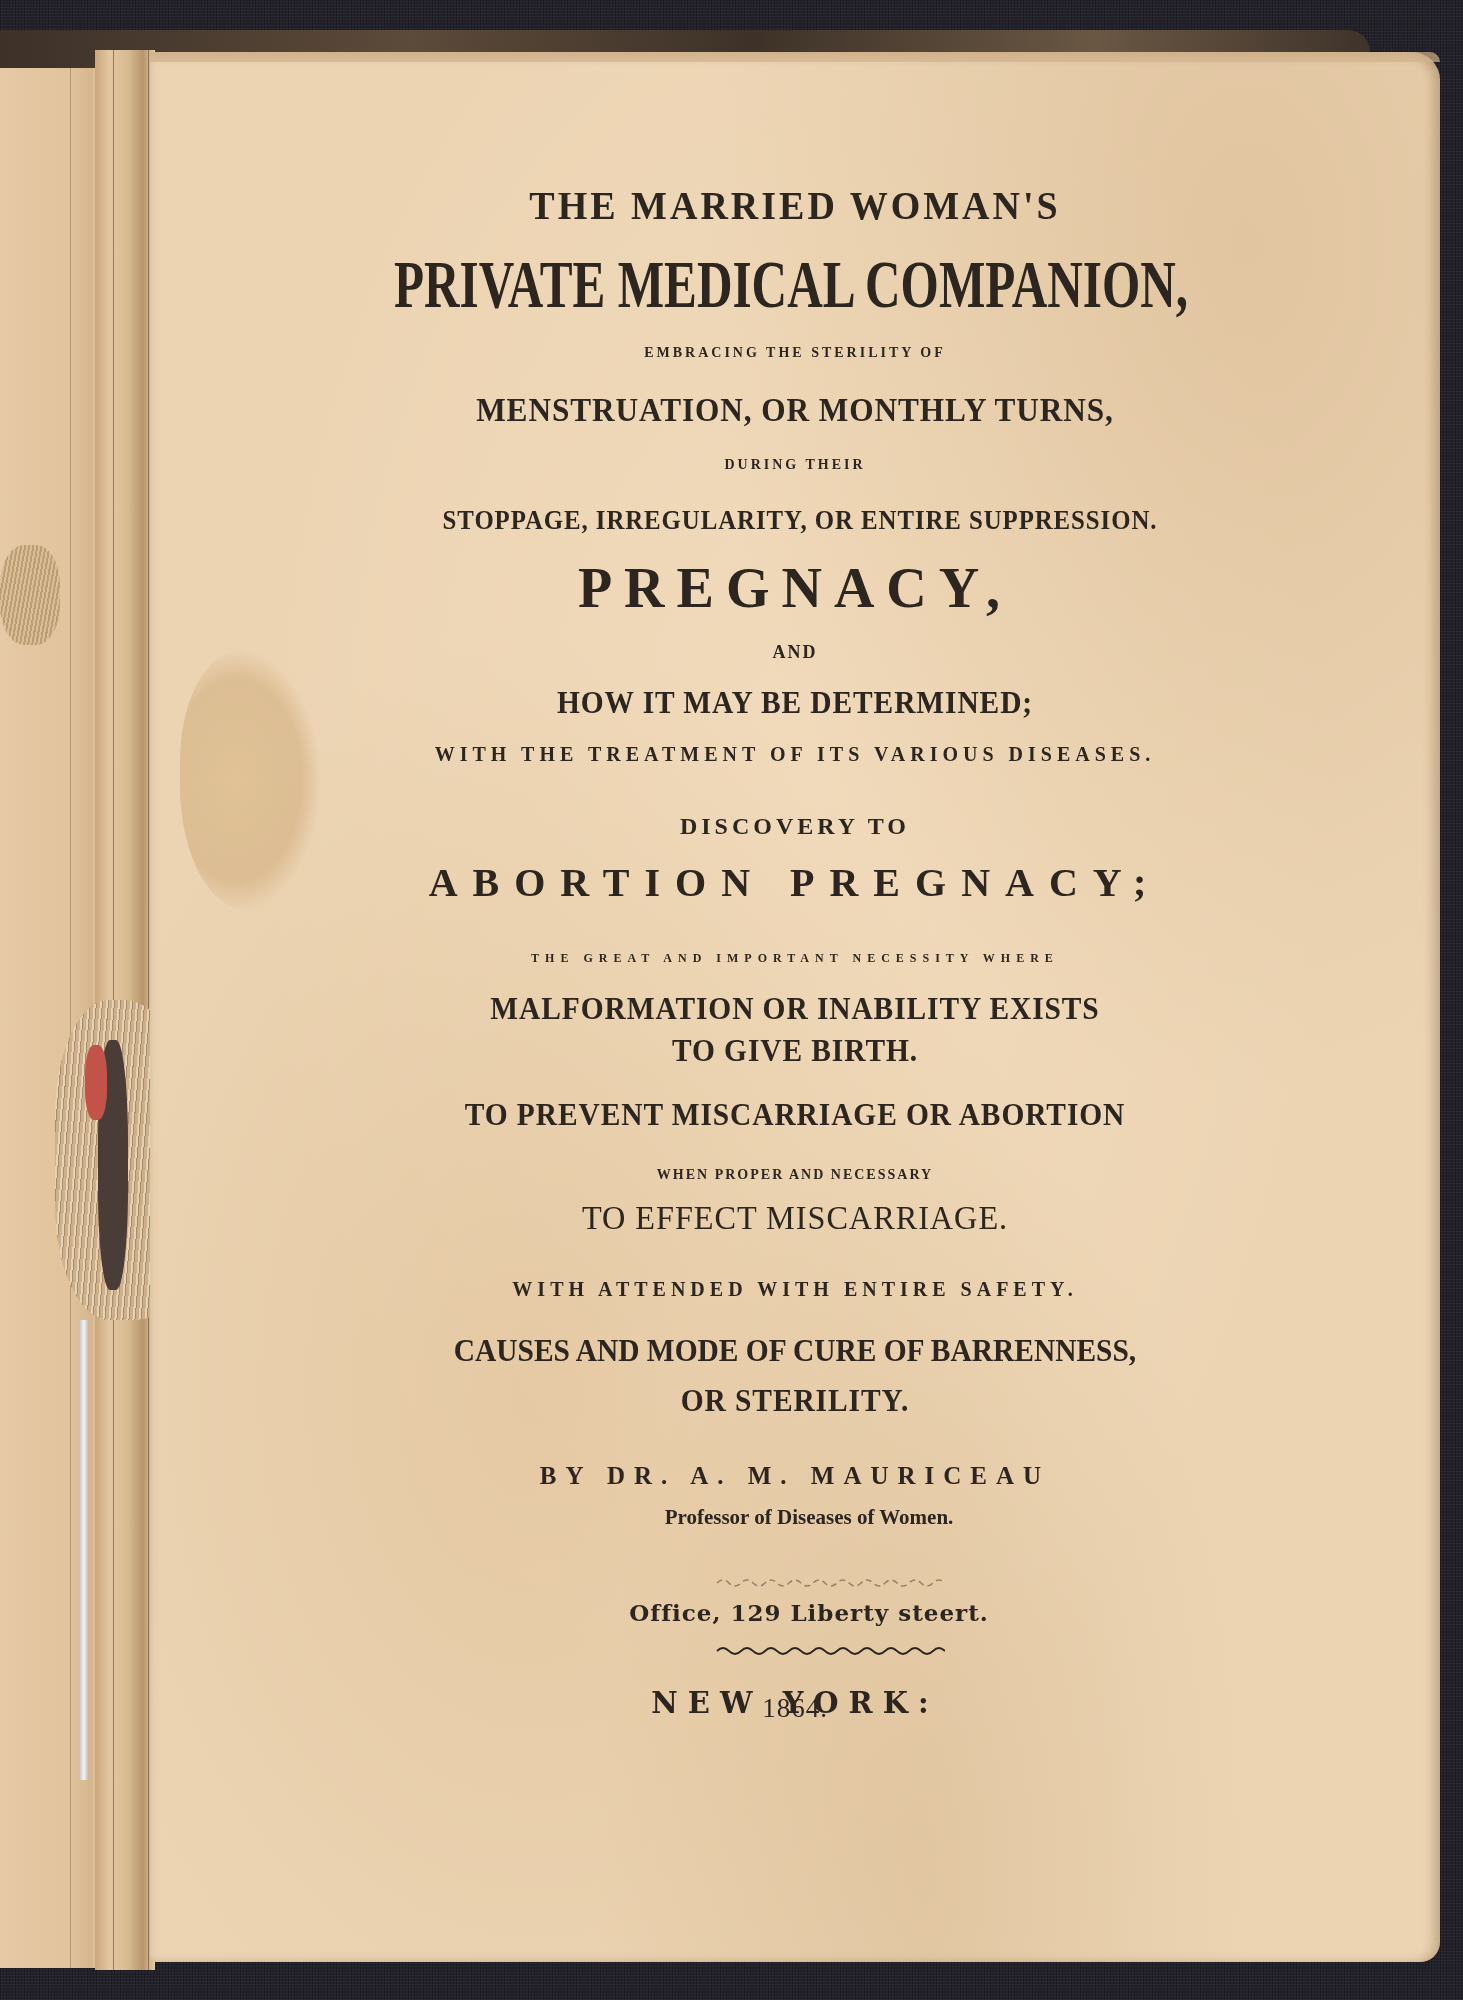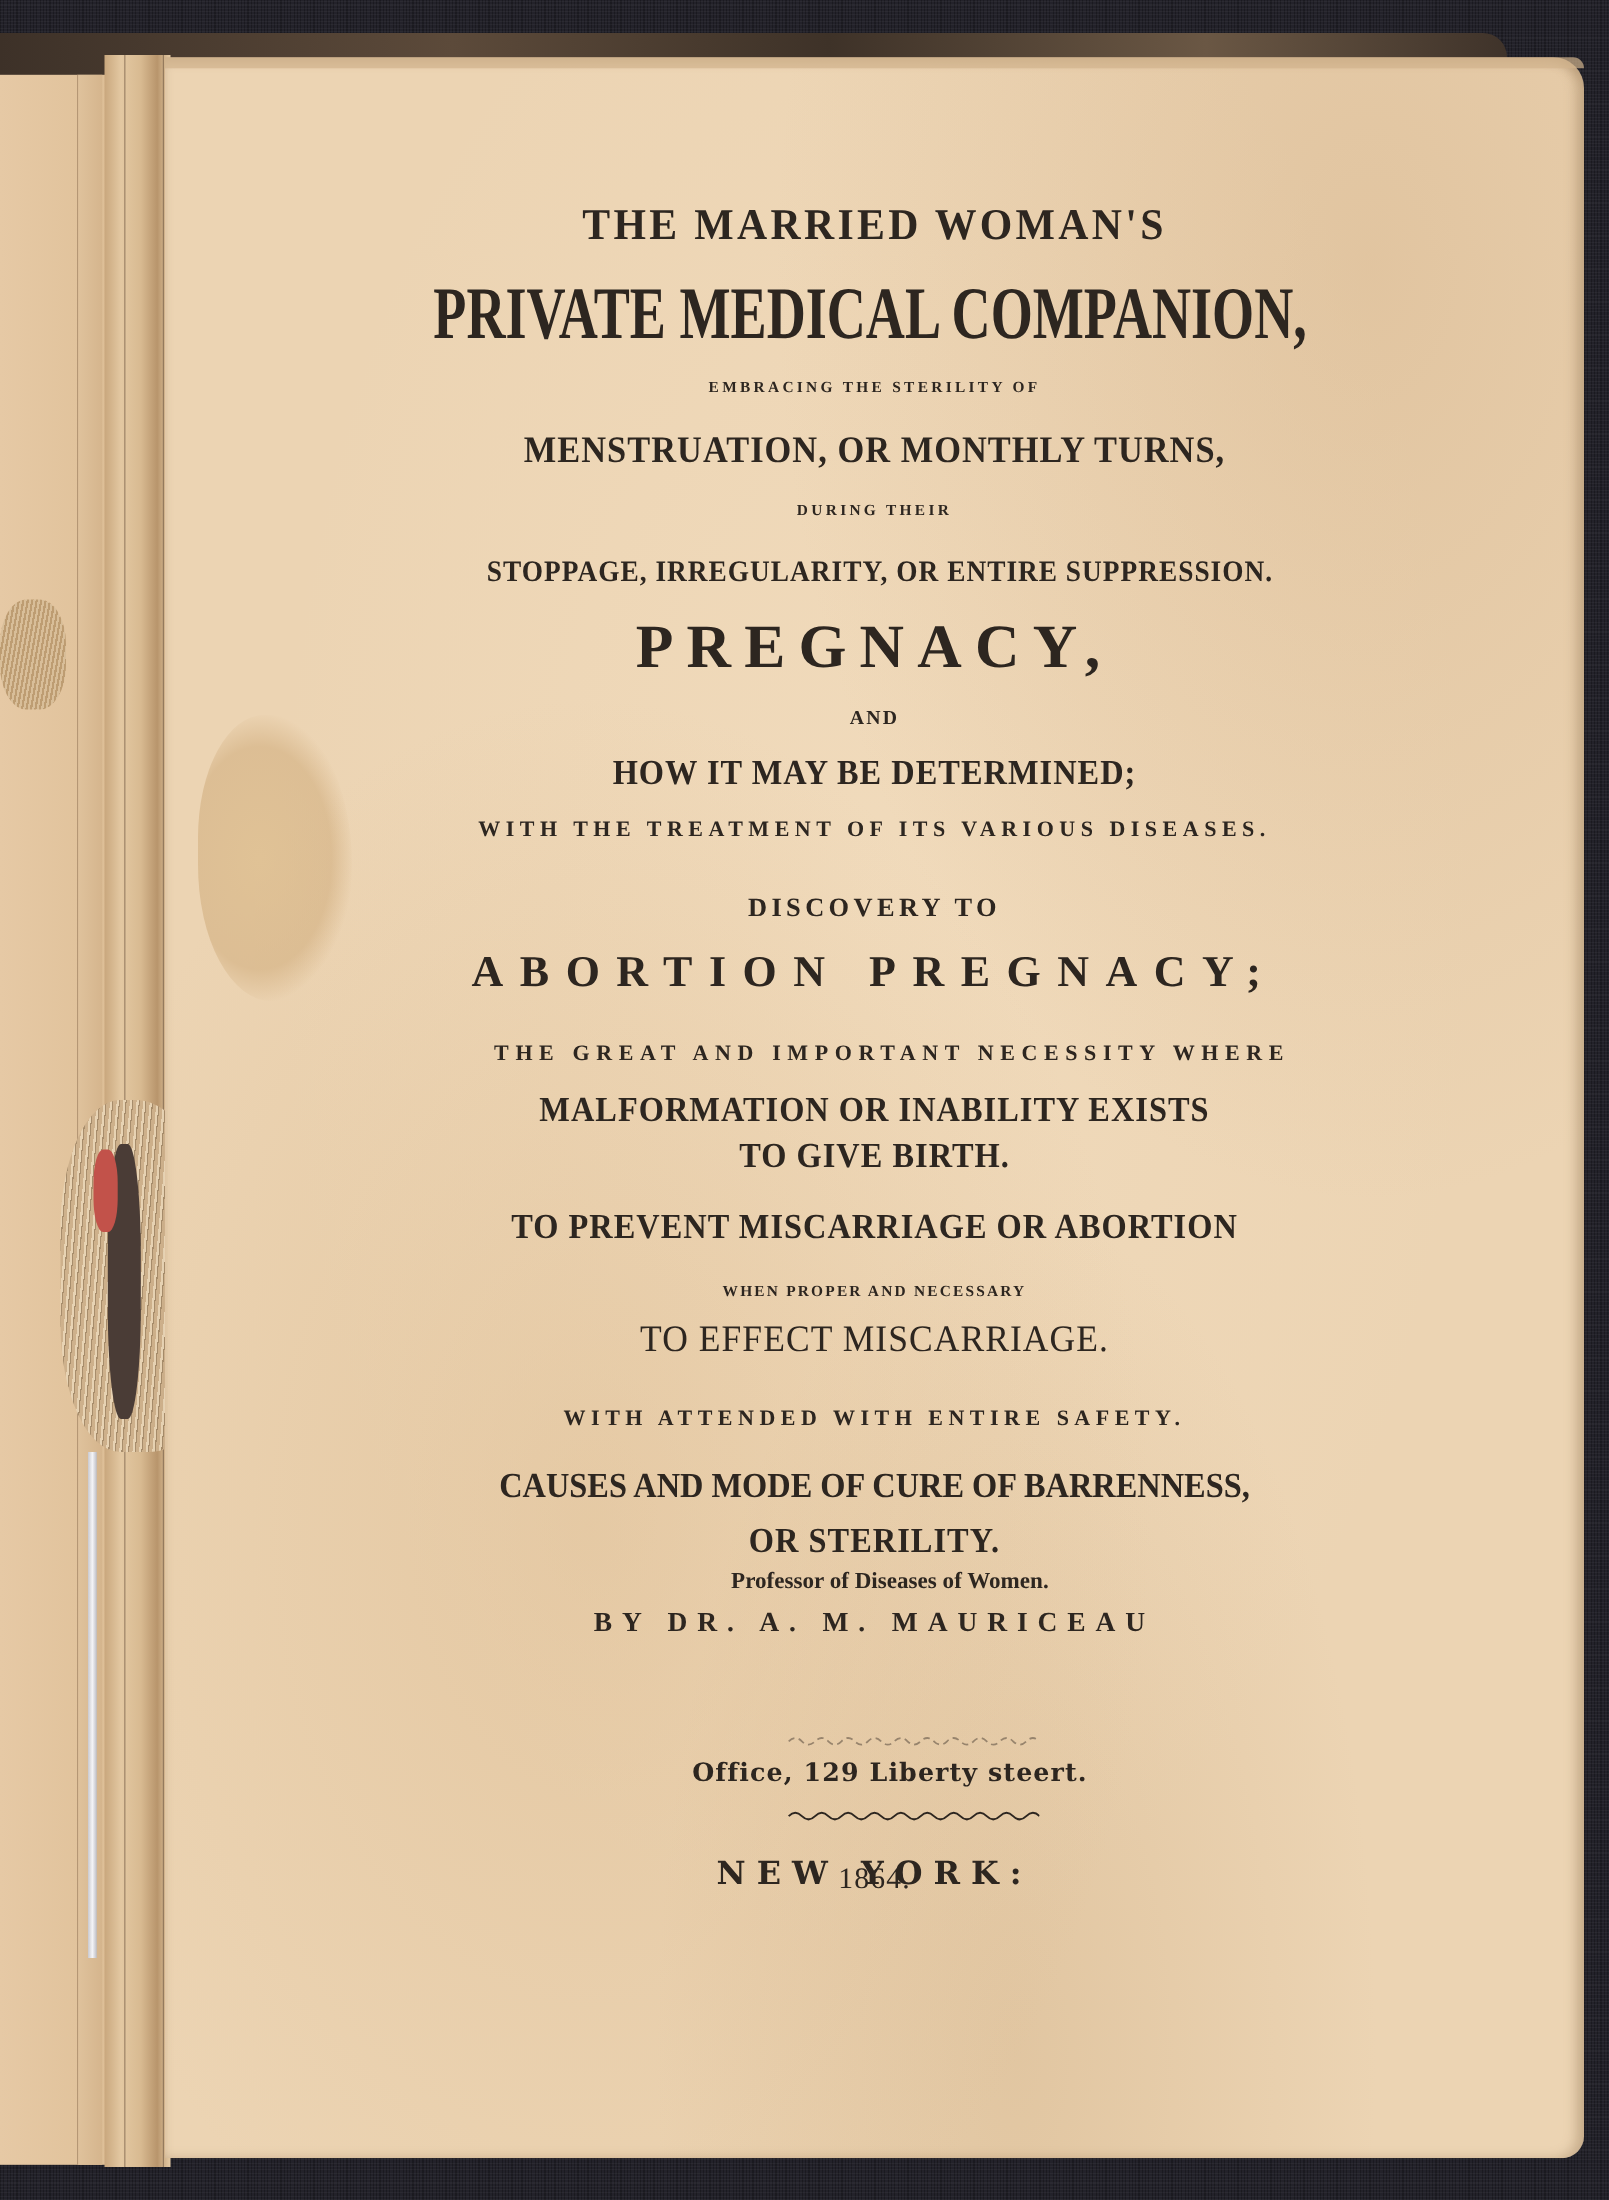--- a/index.html
+++ b/index.html
@@ -63,31 +63,31 @@
   .t3  { top:353px;  font-size:14px; letter-spacing:3px; }
   .t4  { top:410px;  font-size:34px; letter-spacing:1px; transform:translateY(-50%) scaleX(0.92); }
   .t5  { top:465px;  font-size:14px; letter-spacing:3px; }
   .t6  { top:520px;  font-size:27px; letter-spacing:1px; transform:translate(5px,-50%) scaleX(0.92); }
   .t7  { top:588px;  font-size:56px; letter-spacing:12px; }
   .t8  { top:652px;  font-size:18px; letter-spacing:2px; }
   .t9  { top:702px;  font-size:32px; letter-spacing:1px; transform:translateY(-50%) scaleX(0.92); }
   .t10 { top:754px;  font-size:20px; letter-spacing:5px; }
   .t11 { top:826px;  font-size:24px; letter-spacing:4px; }
   .t12 { top:883px;  font-size:40px; letter-spacing:15px; }
-  .t13 { top:958px;  font-size:20px; letter-spacing:6px;padding-left:16px; }
+  .t13 { top:958px;  font-size:12px; letter-spacing:6px; }
   .t14 { top:1008px; font-size:32px; letter-spacing:1px; transform:translateY(-50%) scaleX(0.92); }
   .t15 { top:1050px; font-size:32px; letter-spacing:1px; transform:translateY(-50%) scaleX(0.92); }
   .t16 { top:1114px; font-size:32px; letter-spacing:1px; transform:translateY(-50%) scaleX(0.92); }
   .t17 { top:1175px; font-size:14px; letter-spacing:2px; }
   .t18 { top:1218px; font-size:34px; letter-spacing:1px; font-weight:400; transform:translateY(-50%) scaleX(0.95); }
   .t19 { top:1289px; font-size:20px; letter-spacing:5px; }
   .t20 { top:1350px; font-size:32px; letter-spacing:0px; transform:translateY(-50%) scaleX(0.92); }
   .t21 { top:1400px; font-size:32px; letter-spacing:1px; transform:translateY(-50%) scaleX(0.92); }
   .t22 { top:1475px; font-size:25px; letter-spacing:9px; }
-  .t23 { top:1437px; font-size:21px; letter-spacing:0px; font-family:"Liberation Serif", serif; font-weight:700; transform:translate(14px,-50%); }
+  .t23 { top:1517px; font-size:21px; letter-spacing:0px; font-family:"Liberation Serif", serif; font-weight:700; transform:translate(14px,-50%); }
   .t24 { top:1612px; font-size:23px; letter-spacing:1px; font-family:"DejaVu Serif", serif; font-weight:700; transform:translate(14px,-50%); }
   .t25 { top:1703px; font-size:29px; letter-spacing:10px; font-family:"DejaVu Serif", serif; font-weight:700; }
   .t26 { top:1708px; font-size:27px; letter-spacing:1px; font-family:"Liberation Serif", serif; }
 
   .squiggle { position:absolute; left:715px; width:230px; height:14px; }
   .squiggle svg { display:block; }
 </style>
 </head>
 <body>
 

